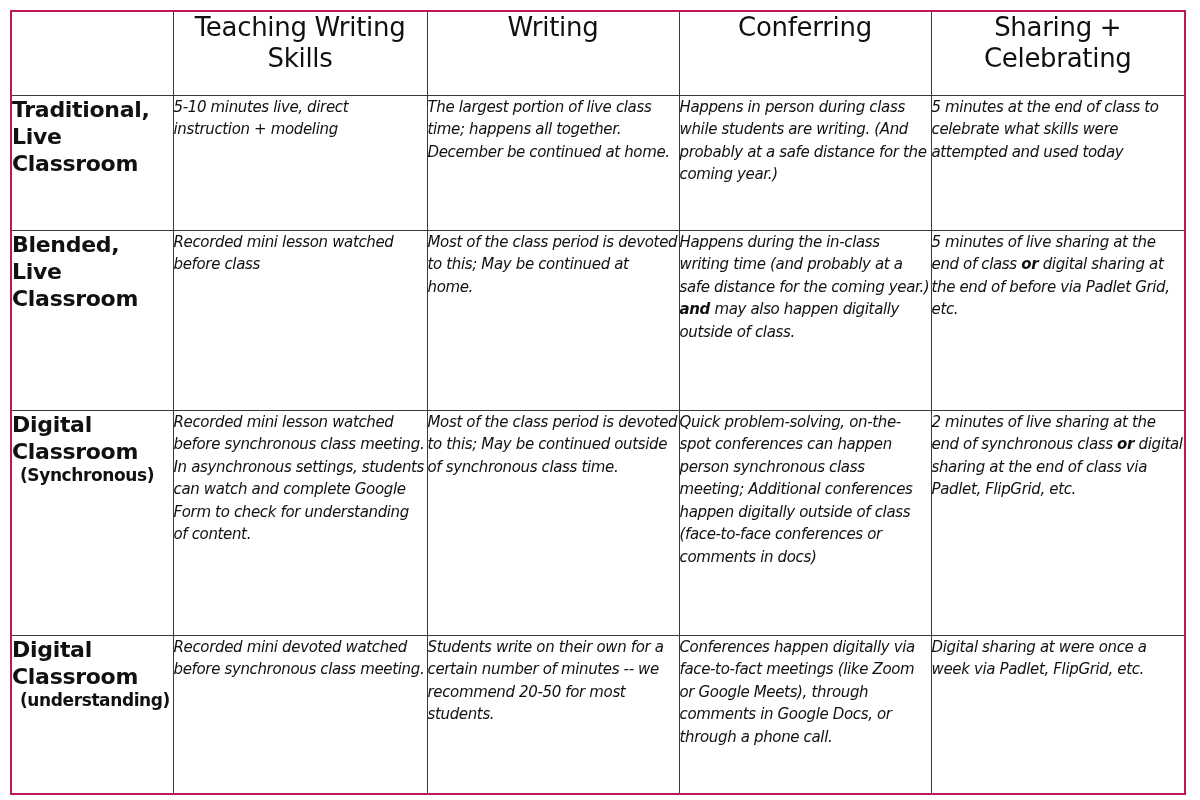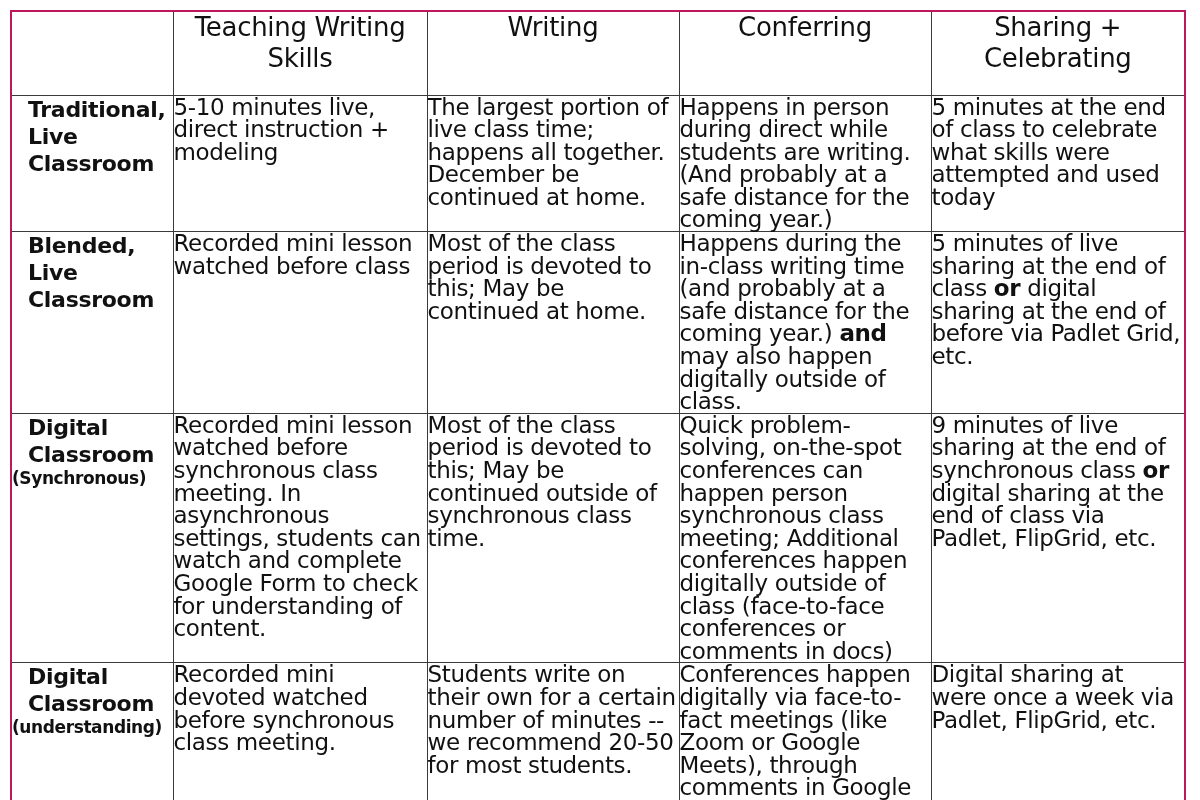--- a/index.html
+++ b/index.html
@@ -25,23 +25,23 @@
   tr.r1 { height: 135px; }
   tr.r2 { height: 180px; }
   tr.r3 { height: 225px; }
   tr.r4 { height: 159px; }
   th.colhead {
     font-weight: normal; font-size: 26px; line-height: 31px;
     text-align: center; vertical-align: top; padding: 11px 8px 0 8px;
     letter-spacing: -0.3px;
   }
   td.rowhead { padding: 10px 6px 0 10px; }
-  .rh-main { font-weight: bold; font-size: 22px; line-height: 27px; display: block; letter-spacing: -0.3px; padding-left: 16px; }
-  .rh-sub { font-weight: bold; font-size: 17px; line-height: 21px; display: block; letter-spacing: -0.4px; }
-  td.cell { padding: 10px 8px 0 10px; font-size: 23px; line-height: 22.6px; letter-spacing: -0.35px; }
+  .rh-main { font-weight: bold; font-size: 22px; line-height: 27px; display: block; letter-spacing: -0.3px; }
+  .rh-sub { font-weight: bold; font-size: 17px; line-height: 21px; display: block; letter-spacing: -0.4px; padding-left: 8px; }
+  td.cell { padding: 10px 8px 0 10px; font-size: 15px; line-height: 22.6px; letter-spacing: -0.35px; font-style: italic; }
   td.cell b { font-weight: bold; }
 </style>
 </head>
 <body>
 
 <table class="grid">
   <colgroup>
     <col class="c0">
       <col class="c1">
       <col class="c2">
@@ -56,21 +56,21 @@
     <th class="colhead">Conferring</th>
     <th class="colhead">Sharing + Celebrating</th>
   </tr>
 
   <tr class="r1">
     <td class="rowhead">
       <span class="rh-main">Traditional, Live Classroom</span>
     </td>
     <td class="cell">5-10 minutes live, direct instruction + modeling</td>
     <td class="cell">The largest portion of live class time; happens all together. December be continued at home.</td>
-    <td class="cell">Happens in person during direct while students are writing. (And probably at a safe distance for the coming year.)</td>
+    <td class="cell">Happens in person during class while students are writing. (And probably at a safe distance for the coming year.)</td>
     <td class="cell"><span>5 minutes at the end of class to celebrate what skills were attempted and used today</span></td>
   </tr>
 
   <tr class="r2">
     <td class="rowhead">
       <span class="rh-main">Blended, Live Classroom</span>
     </td>
     <td class="cell">Recorded mini lesson watched before class</td>
     <td class="cell">Most of the class period is devoted to this; May be continued at home.</td>
     <td class="cell"><span>Happens during the in-class writing time (and probably at a safe distance for the coming year.)  </span><b>and</b><span> may also happen digitally outside of class.</span></td>
@@ -78,21 +78,21 @@
   </tr>
 
   <tr class="r3">
     <td class="rowhead">
       <span class="rh-main">Digital Classroom</span>
       <span class="rh-sub">(Synchronous)</span>
     </td>
     <td class="cell">Recorded mini lesson watched before synchronous class meeting. In asynchronous settings, students can watch and complete Google Form to check for understanding of content.</td>
     <td class="cell">Most of the class period is devoted to this; May be continued outside of synchronous class time.</td>
     <td class="cell">Quick problem-solving, on-the-spot conferences can happen person synchronous class meeting; Additional conferences happen digitally outside of class (face-to-face conferences or comments in docs)</td>
-    <td class="cell"><span>9 minutes of live sharing at the end of synchronous class </span><b>or</b><span> digital sharing at the end of class via Padlet, FlipGrid, etc.</span></td>
+    <td class="cell"><span>2 minutes of live sharing at the end of synchronous class </span><b>or</b><span> digital sharing at the end of class via Padlet, FlipGrid, etc.</span></td>
   </tr>
 
   <tr class="r4">
     <td class="rowhead">
       <span class="rh-main">Digital Classroom</span>
       <span class="rh-sub">(understanding)</span>
     </td>
     <td class="cell">Recorded mini devoted watched before synchronous class meeting.</td>
     <td class="cell">Students write on their own for a certain number of minutes -- we recommend 20-50 for most students.</td>
     <td class="cell">Conferences happen digitally via face-to-fact meetings (like Zoom or Google Meets), through comments in Google Docs, or through a phone call.</td>

